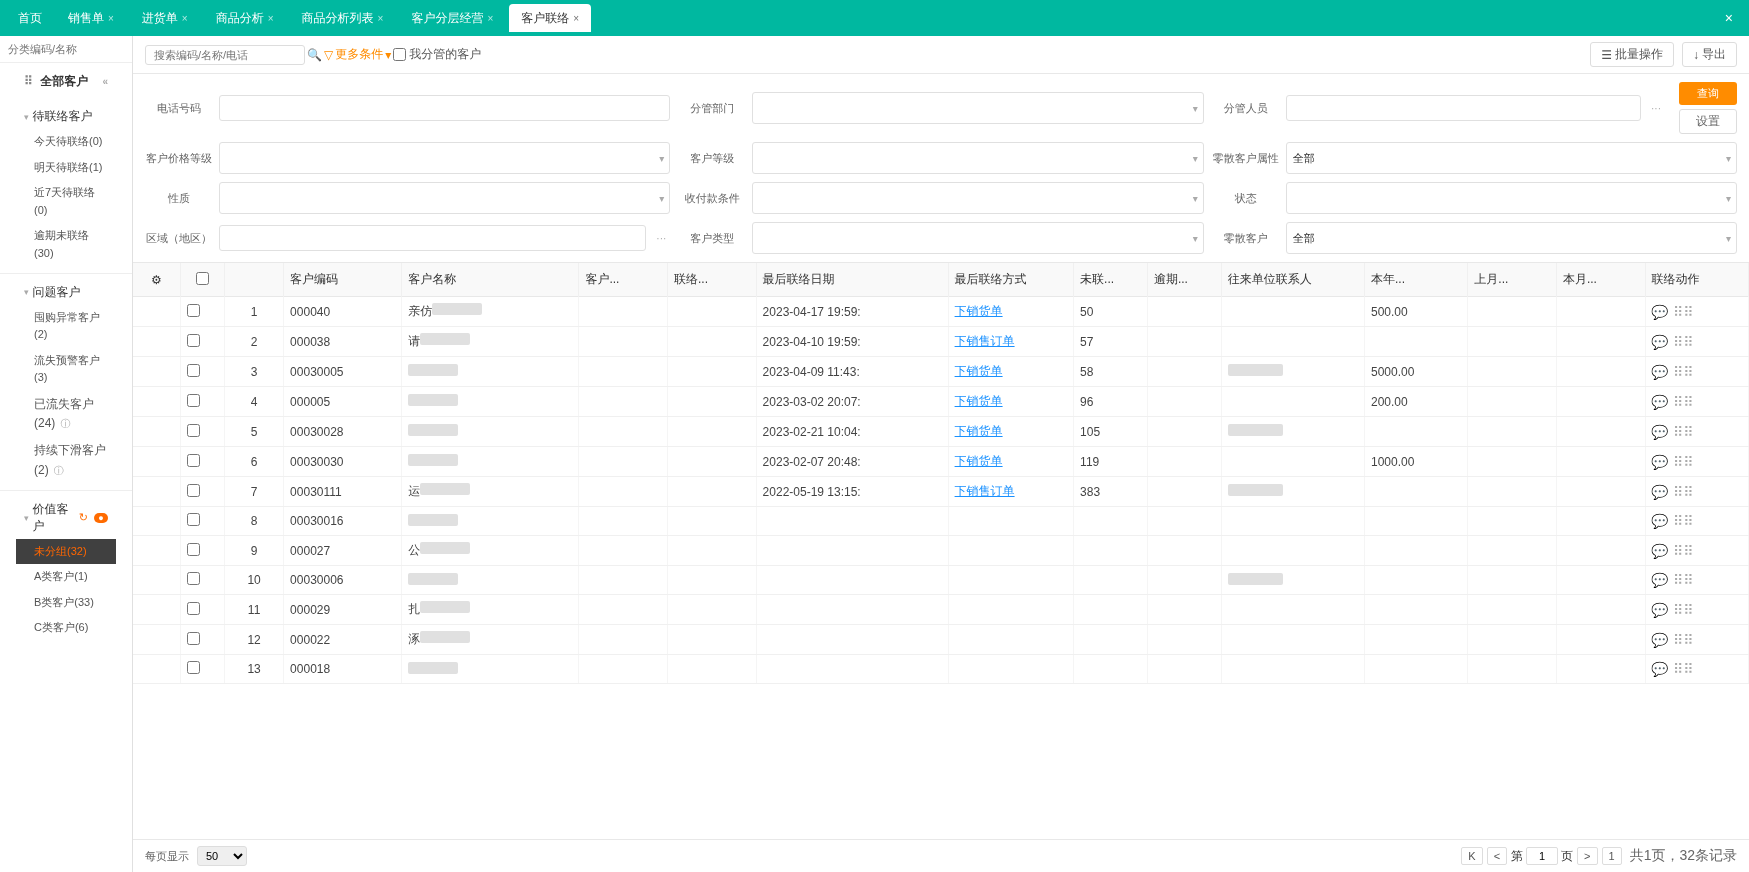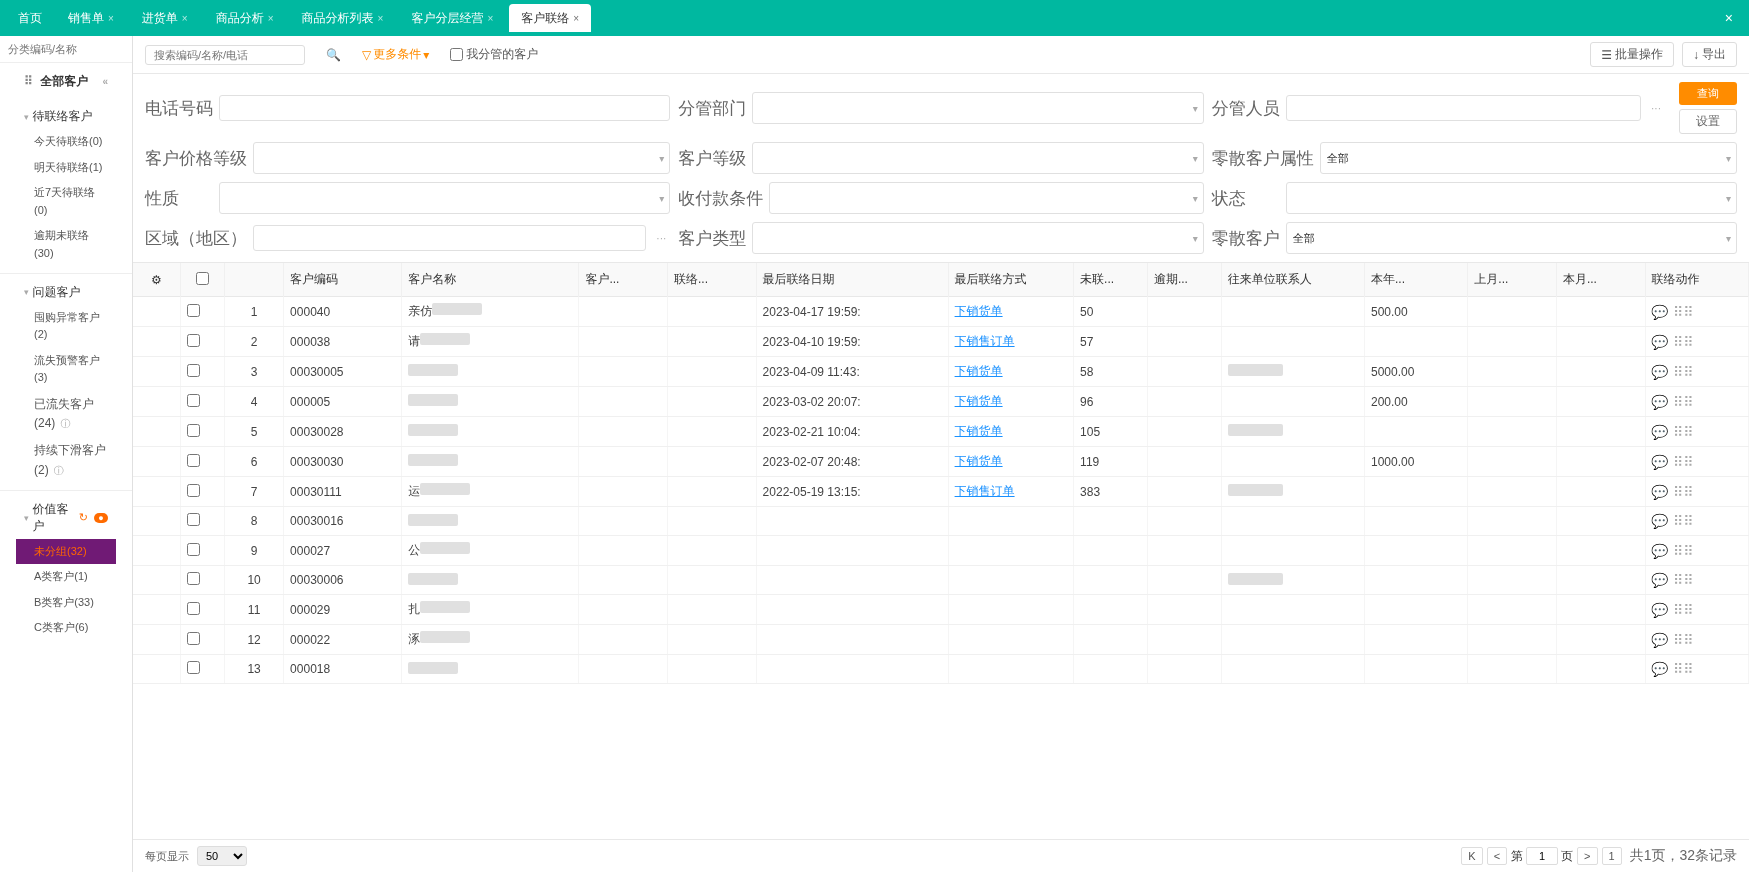--- a/index.html
+++ b/index.html
@@ -112,41 +112,41 @@
       color: #aaa;
     }
     .sidebar-item {
       padding: 4px 8px 4px 18px;
       color: #555;
       font-size: 11px;
       cursor: pointer;
       line-height: 1.6;
     }
     .sidebar-item.active {
-      background: #701a75;
+      background: #404040;
       color: #ff6600;
     }
     .sidebar-divider { height: 1px; background: #eee; margin: 2px 0; }
 
     
     .content-area {
       flex: 1;
       display: flex;
       flex-direction: column;
       overflow: hidden;
     }
 
     
     .filter-bar {
       background: #fff;
       padding: 6px 12px;
       border-bottom: 1px solid #e8e8e8;
       display: flex;
       align-items: center;
-      gap: 21px;
+      gap: 2px;
     }
     .filter-search-input {
       border: 1px solid #ddd;
       border-radius: 3px;
       padding: 3px 8px;
       width: 160px;
       font-size: 11px;
       color: #999;
       outline: none;
     }
@@ -205,23 +205,23 @@
       grid-template-columns: 1fr 1fr 1fr;
       gap: 8px;
     }
     .filter-row {
       display: flex;
       align-items: center;
       gap: 6px;
     }
     .filter-label {
       min-width: 68px;
-      text-align: left;
+      text-align: center;
       color: #666;
-      font-size: 17px;
+      font-size: 11px;
       white-space: nowrap;
     }
     .filter-input {
       flex: 1;
       border: 1px solid #e0e0e0;
       border-radius: 3px;
       padding: 3px 6px;
       font-size: 11px;
       color: #333;
       outline: none;

